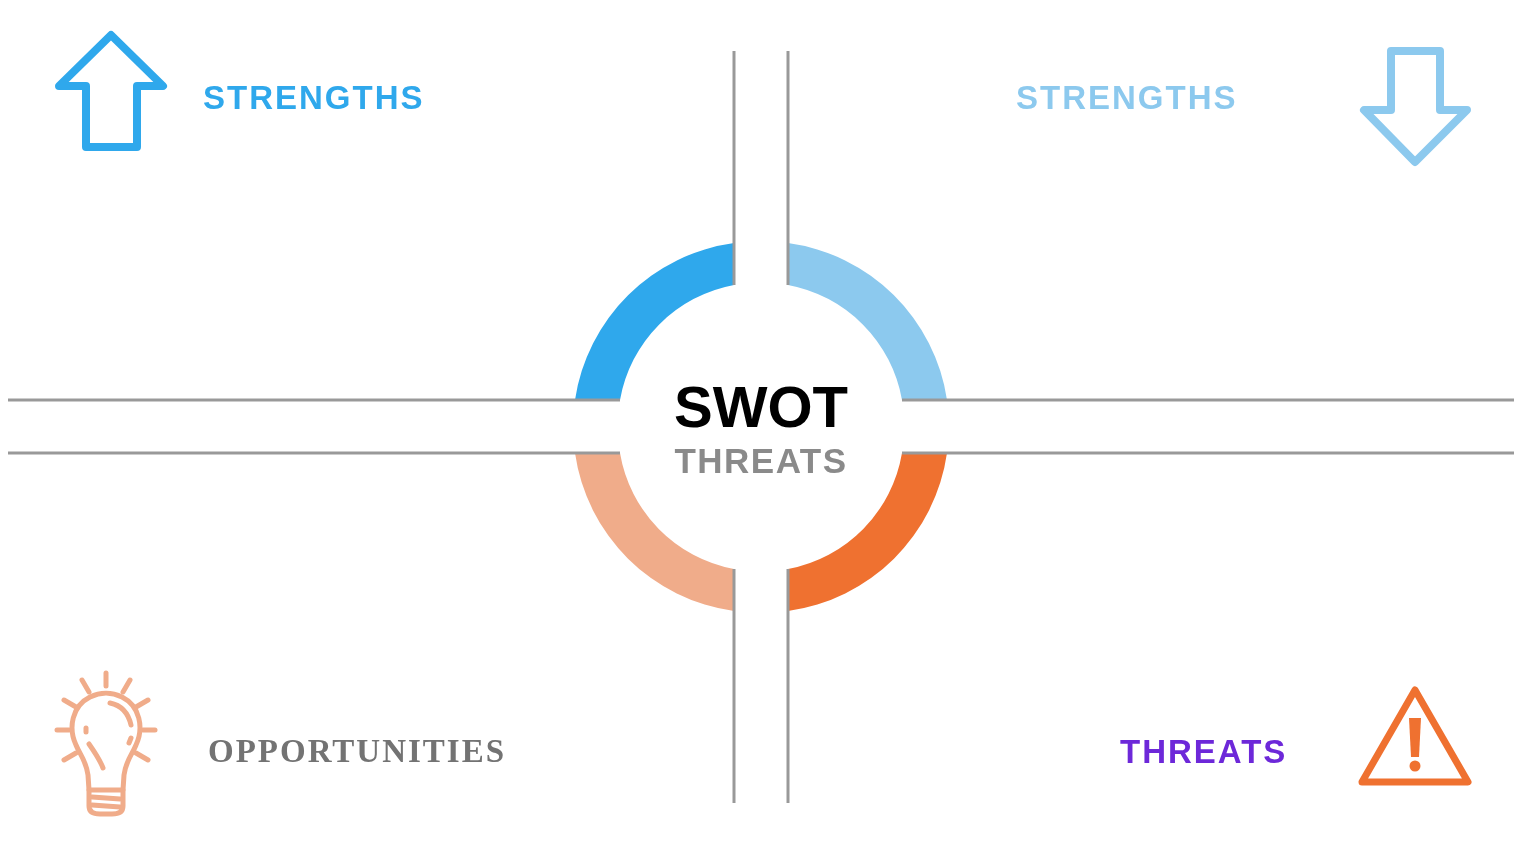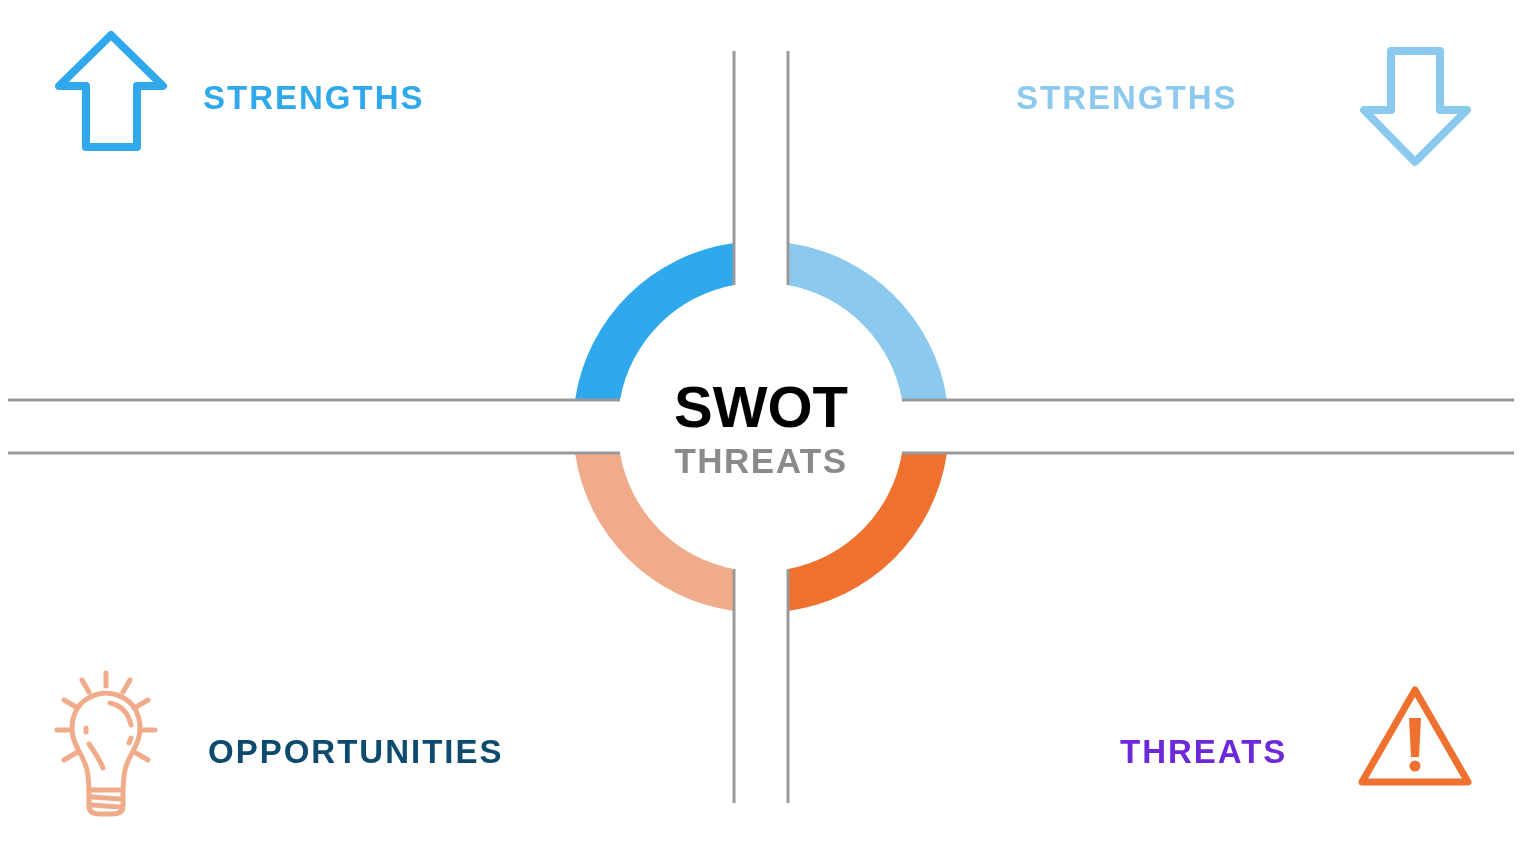--- a/index.html
+++ b/index.html
@@ -69,17 +69,17 @@
 
   <g>
     <path d="M 1415 690 L 1468 782 L 1362 782 Z" fill="none" stroke="#ef7130" stroke-width="7" stroke-linejoin="round"></path>
     <path d="M 1409 718 L 1421 718 L 1419 757 L 1411 757 Z" fill="#ef7130"></path>
     <circle cx="1415" cy="766" r="5.5" fill="#ef7130"></circle>
   </g>
 </svg>
 
 <div class="label" id="label-strengths" style="left:203px; top:76px; color:#2fa8ec;">STRENGTHS</div>
 <div class="label" id="label-weaknesses" style="left:1016px; top:76px; color:#8cc9ee;">STRENGTHS</div>
-<div class="label" id="label-opportunities" style="left:208px; top:730px; color:#0c4a6e;">OPPORTUNITIES</div>
+<div class="label" id="label-opportunities" style="left:208px; top:730px; color:#737373;font-family:Liberation Serif, serif;">OPPORTUNITIES</div>
 <div class="label" id="label-threats" style="left:1120px; top:730px; color:#6d28d9;">THREATS</div>
 
 <div class="center-title" id="swot-title">SWOT</div>
 <div class="center-title" id="analysis-sub">THREATS</div>
 
 </body></html>

